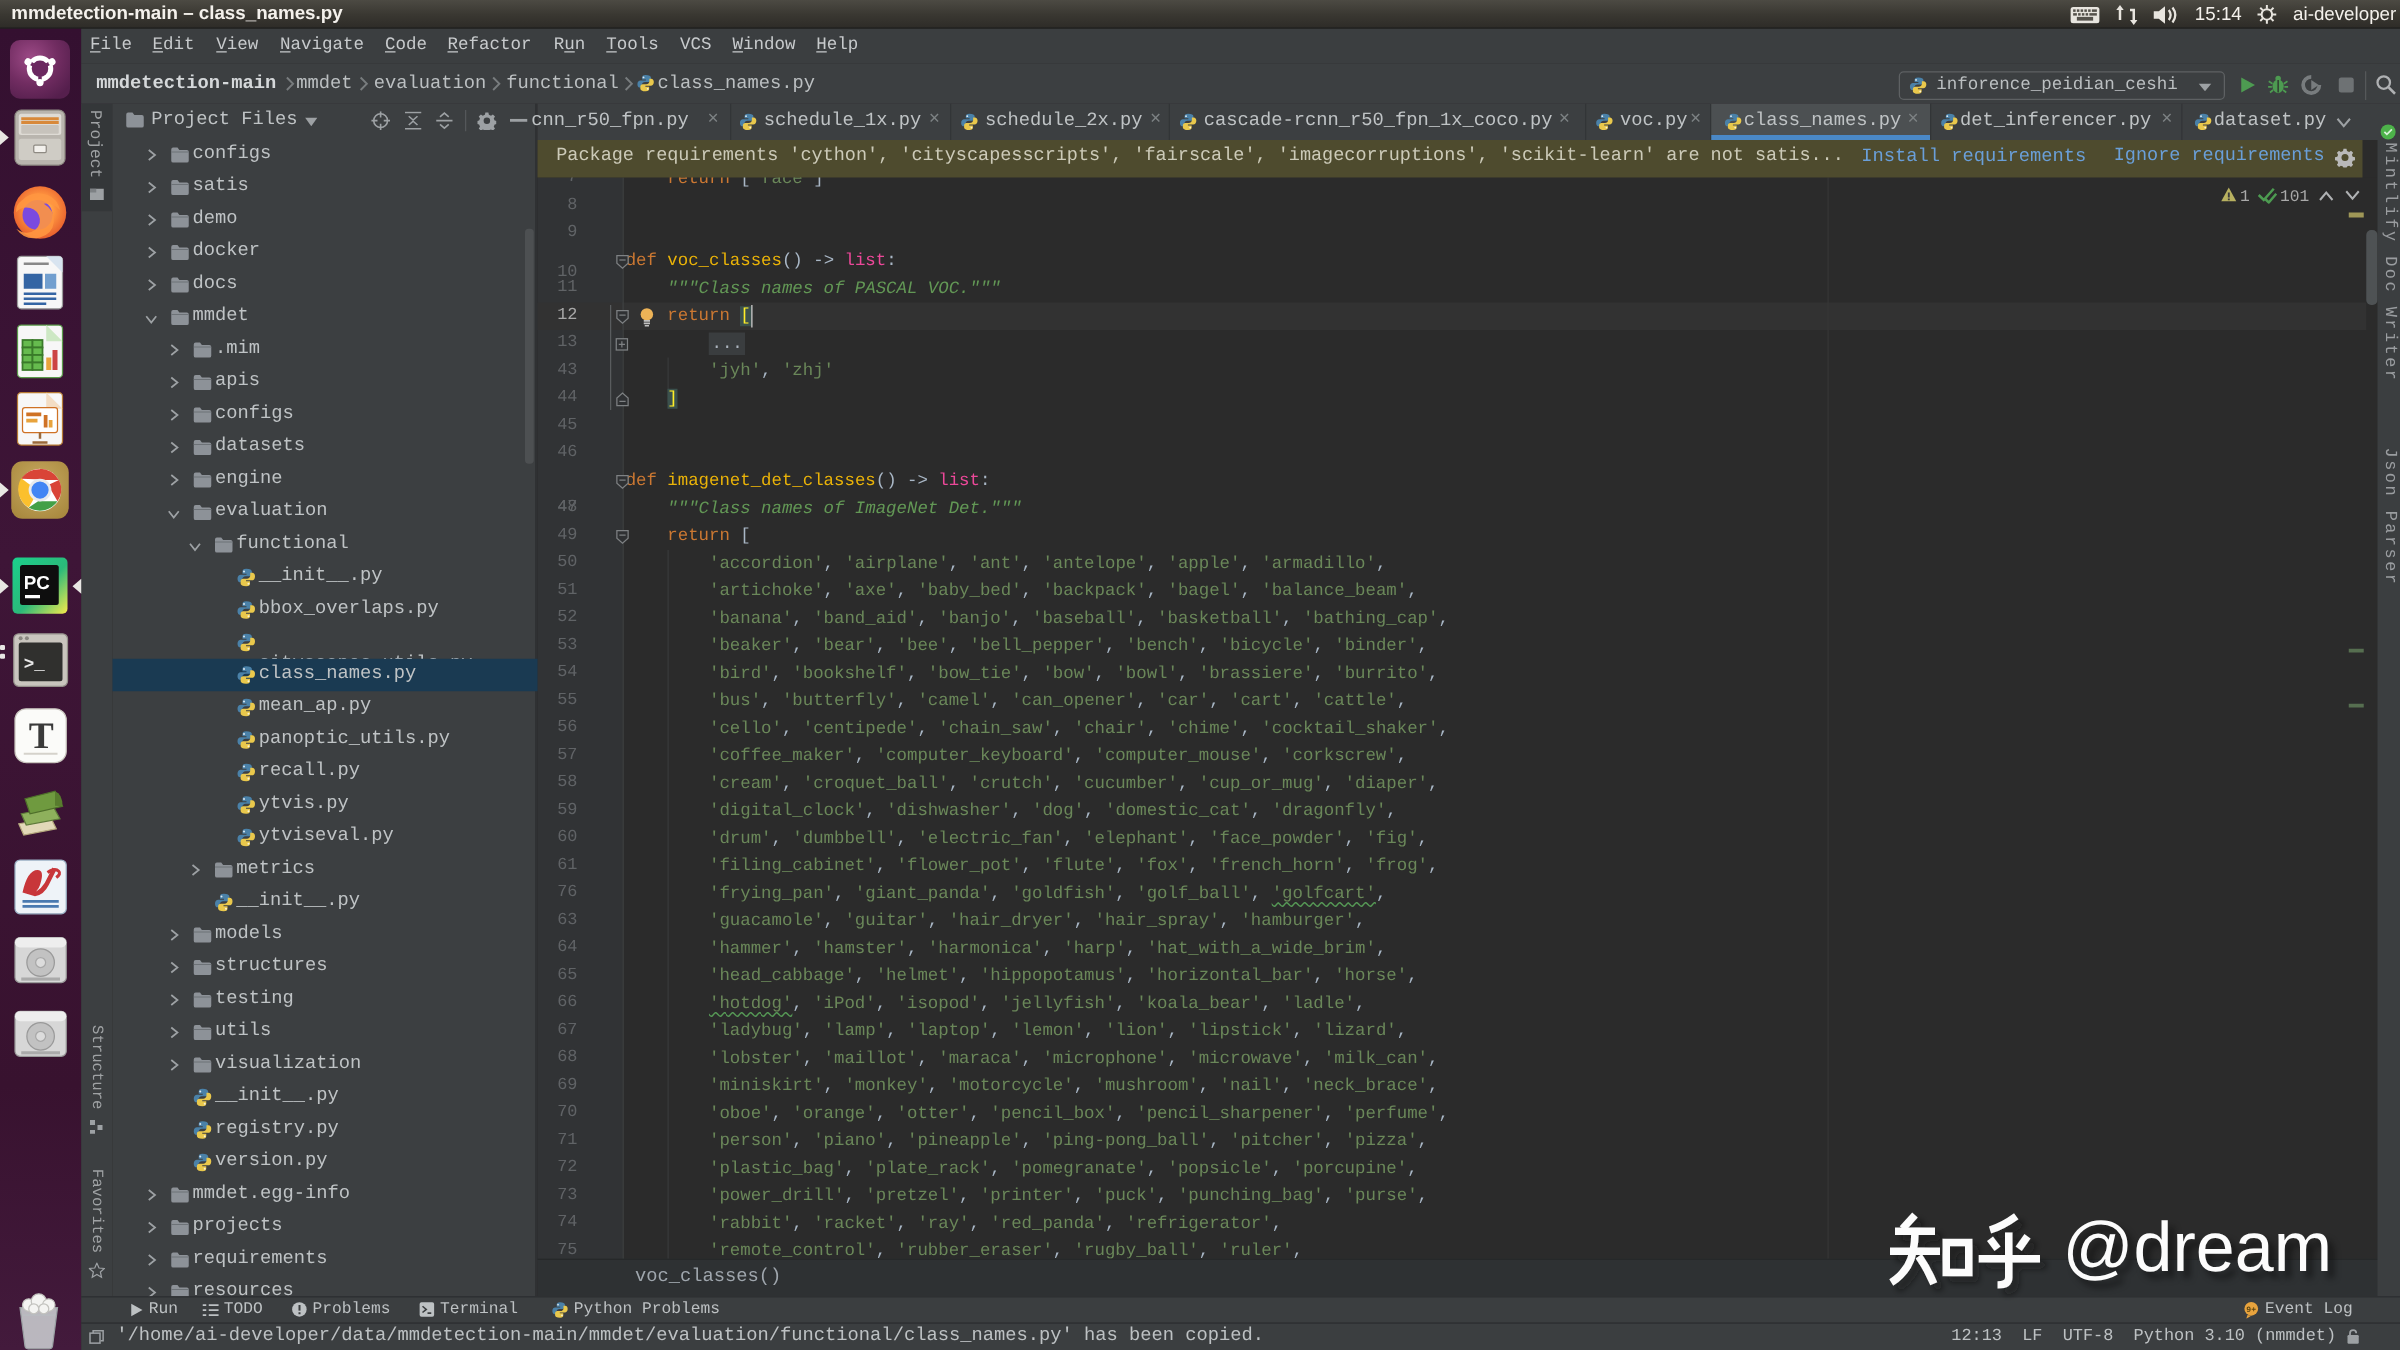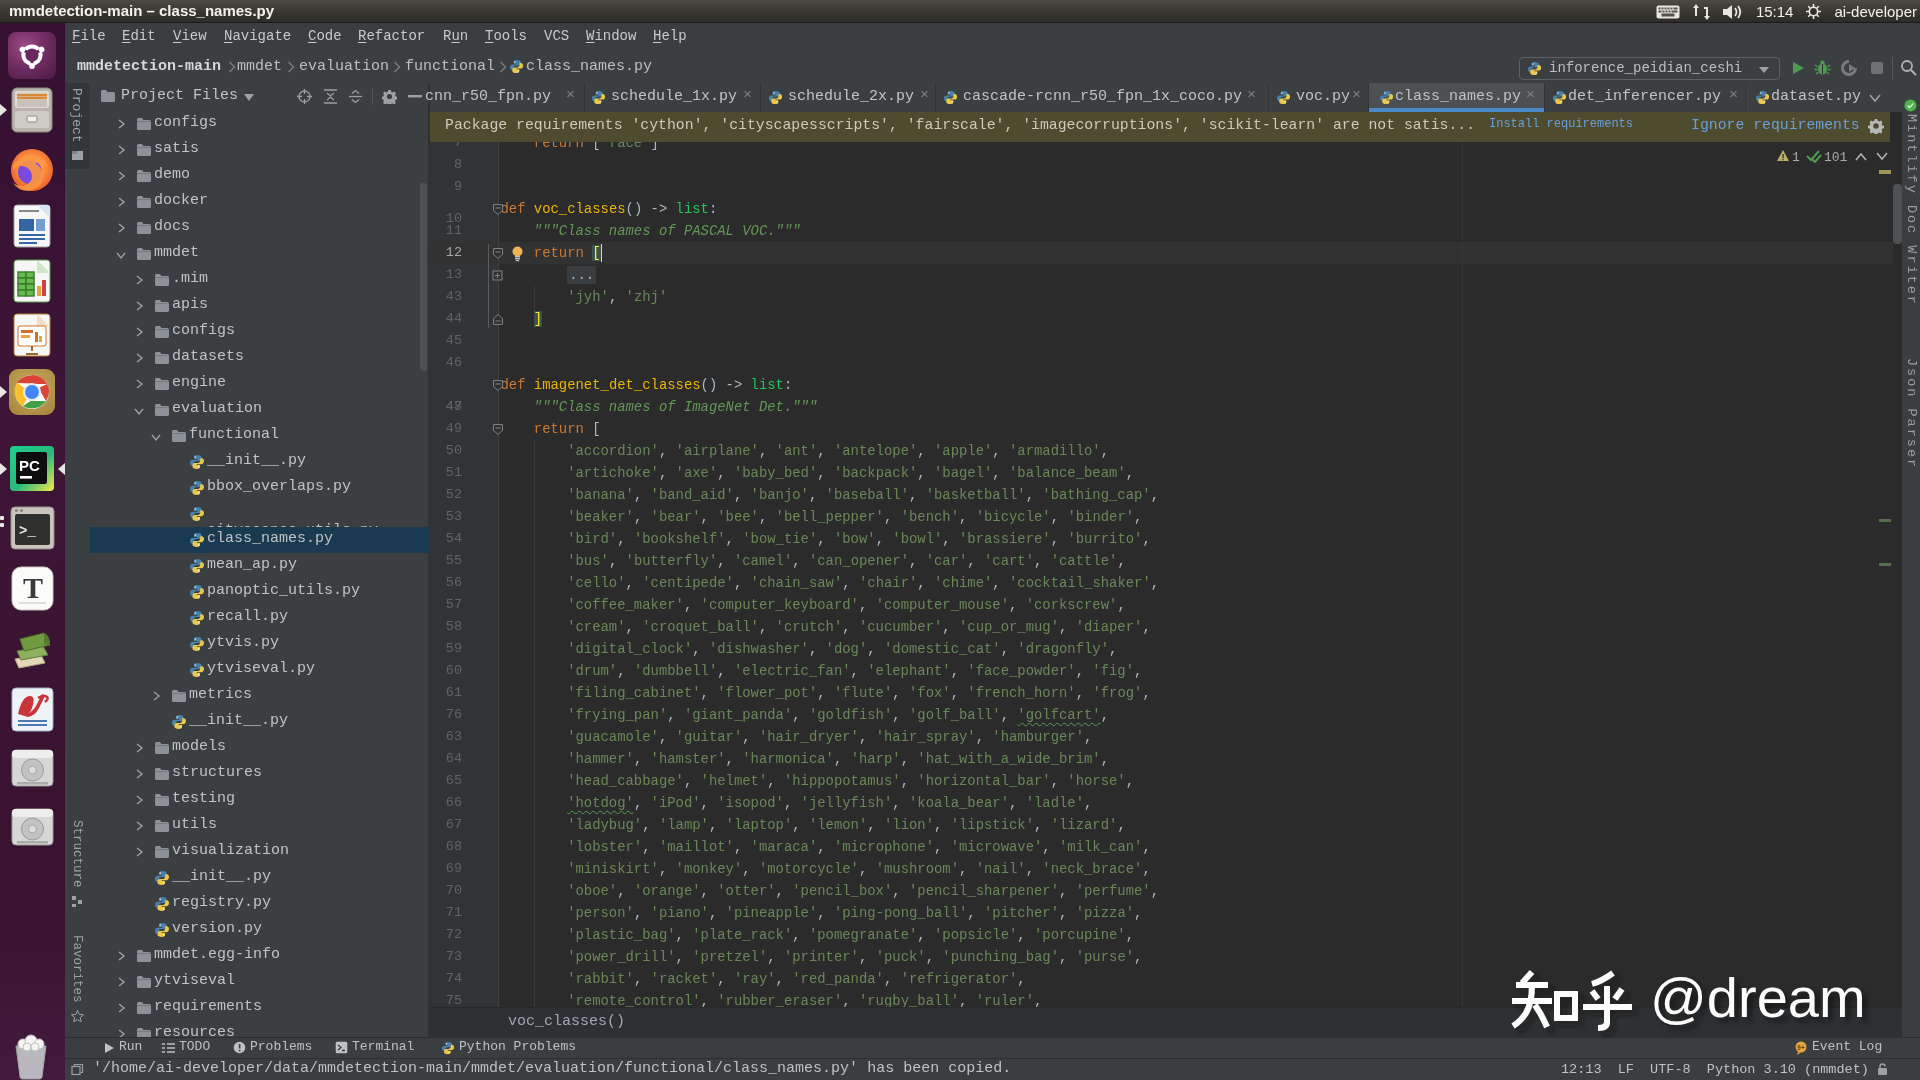--- a/index.html
+++ b/index.html
@@ -18,21 +18,21 @@
 .tl { position:absolute; font-size:15px; color:#bfc3c5; white-space:pre; }
 .tabt { position:absolute; top:88px; font-size:15px; color:#bfc3c5; white-space:pre; }
 .tabx { position:absolute; top:87px; font-size:15px; color:#7d8284; }
 .gn { position:absolute; left:402px; width:60px; text-align:right; font-size:13.5px; color:#606366;
   height:22px; line-height:22px; }
 .gn.cur { color:#a8a8a8; }
 .cl { position:absolute; left:500.5px; height:22px; line-height:22px; font-size:13.9px; color:#a9b7c6;
   white-space:pre; }
 .kw { color:#cc7832; }
 .fn { color:#eab308; }
-.bi { color:#22c55e; }
+.bi { color:#ec4899; }
 .doc { color:#629755; font-style:italic; }
 .st { color:#6a8759; }
 .ty { color:#6a8759; text-decoration:underline wavy #559955 1px; text-underline-offset:3px; }
 .brk { color:#ffef28; background:#3b514d; }
 .fold { color:#abb3bd; background:#3a3d3f; padding:1px 2px; }
 .bt { position:absolute; top:1039px; font-size:13px; color:#bdc1c3; }
 .sb { position:absolute; top:1060px; font-size:15px; color:#bdc1c3; white-space:pre; }
 #wm { position:absolute; left:1650px; top:969px; font-family:"Liberation Sans",sans-serif;
   font-size:56px; line-height:58px; color:#fcfcfc; text-shadow:5px 5px 5px rgba(10,10,10,0.55); z-index:50; }
 </style></head>
@@ -605,21 +605,21 @@
     <path d="M1 4.6 h14" stroke="#6d7277" stroke-width="0.8"></path>
   </svg>
 <span class="tl" style="left:154px;top:946px">mmdet.egg-info</span>
 <svg class="abs" style="left:116px;top:977px" width="10" height="10" viewBox="0 0 10 10">
     <path d="M3 1 L8 5 L3 9" fill="none" stroke="#9da1a4" stroke-width="1.4"></path>
   </svg>
 <svg class="abs" style="left:136px;top:975px" width="16" height="14" viewBox="0 0 16 14">
     <path d="M1 2.5 q0-1.5 1.5-1.5 h3.5 l1.5 2 h6 q1.5 0 1.5 1.5 v7 q0 1.5-1.5 1.5 h-11 q-1.5 0-1.5-1.5 z" fill="#8d9298"></path>
     <path d="M1 4.6 h14" stroke="#6d7277" stroke-width="0.8"></path>
   </svg>
-<span class="tl" style="left:154px;top:972px">ytviseval</span>
+<span class="tl" style="left:154px;top:972px">projects</span>
 <svg class="abs" style="left:116px;top:1003px" width="10" height="10" viewBox="0 0 10 10">
     <path d="M3 1 L8 5 L3 9" fill="none" stroke="#9da1a4" stroke-width="1.4"></path>
   </svg>
 <svg class="abs" style="left:136px;top:1001px" width="16" height="14" viewBox="0 0 16 14">
     <path d="M1 2.5 q0-1.5 1.5-1.5 h3.5 l1.5 2 h6 q1.5 0 1.5 1.5 v7 q0 1.5-1.5 1.5 h-11 q-1.5 0-1.5-1.5 z" fill="#8d9298"></path>
     <path d="M1 4.6 h14" stroke="#6d7277" stroke-width="0.8"></path>
   </svg>
 <span class="tl" style="left:154px;top:998px">requirements</span>
 <svg class="abs" style="left:116px;top:1029px" width="10" height="10" viewBox="0 0 10 10">
     <path d="M3 1 L8 5 L3 9" fill="none" stroke="#9da1a4" stroke-width="1.4"></path>
@@ -785,21 +785,21 @@
     <path d="M3.5 5 h5" stroke="#7e8183" stroke-width="1"></path>
   </svg>
 <svg class="abs" style="left:492px;top:423px" width="12" height="13" viewBox="0 0 12 13">
     <path d="M1.5 1.5 h9 v6 l-4.5 4 l-4.5 -4 z" fill="#2f3133" stroke="#7e8183" stroke-width="1"></path>
     <path d="M3.5 5 h5" stroke="#7e8183" stroke-width="1"></path>
   </svg>
 <div class="abs" style="left:600.5px;top:244px;width:1.6px;height:18px;background:#d4d4d4"></div>
 
 <div class="abs" style="left:430px;top:112px;width:1460px;height:30px;background:#4e4b2e"></div>
 <span class="abs" style="left:445px;top:117px;font-size:14.8px;color:#cccab8;white-space:pre">Package requirements 'cython', 'cityscapesscripts', 'fairscale', 'imagecorruptions', 'scikit-learn' are not satis...</span>
-<span class="abs" style="left:1489px;top:117px;font-size:12px;color:#6a9fd8">Install requirements</span>
+<span class="abs" style="left:1489px;top:117px;font-size:15px;color:#6a9fd8">Install requirements</span>
 <span class="abs" style="left:1691px;top:117px;font-size:14.8px;color:#6a9fd8">Ignore requirements</span>
 <svg class="abs" style="left:1868px;top:118px" width="16" height="16" viewBox="0 0 16 16">
     <g fill="#b9b9b9">
       <path d="M6.8 1 h2.4 l0.4 1.8 1.7 0.7 1.5-1 1.7 1.7 -1 1.5 0.7 1.7 1.8 0.4 v2.4 l-1.8 0.4 -0.7 1.7 1 1.5 -1.7 1.7 -1.5-1 -1.7 0.7 -0.4 1.8 h-2.4 l-0.4-1.8 -1.7-0.7 -1.5 1 -1.7-1.7 1-1.5 -0.7-1.7 -1.8-0.4 v-2.4 l1.8-0.4 0.7-1.7 -1-1.5 1.7-1.7 1.5 1 1.7-0.7 z"></path>
     </g>
     <circle cx="8" cy="8" r="2.8" fill="#4e4b2e"></circle>
   </svg>
 
 <svg class="abs" style="left:509px;top:245px" width="17" height="17" viewBox="0 0 17 17">
     <circle cx="8.5" cy="6.5" r="5" fill="#edb357"></circle>

